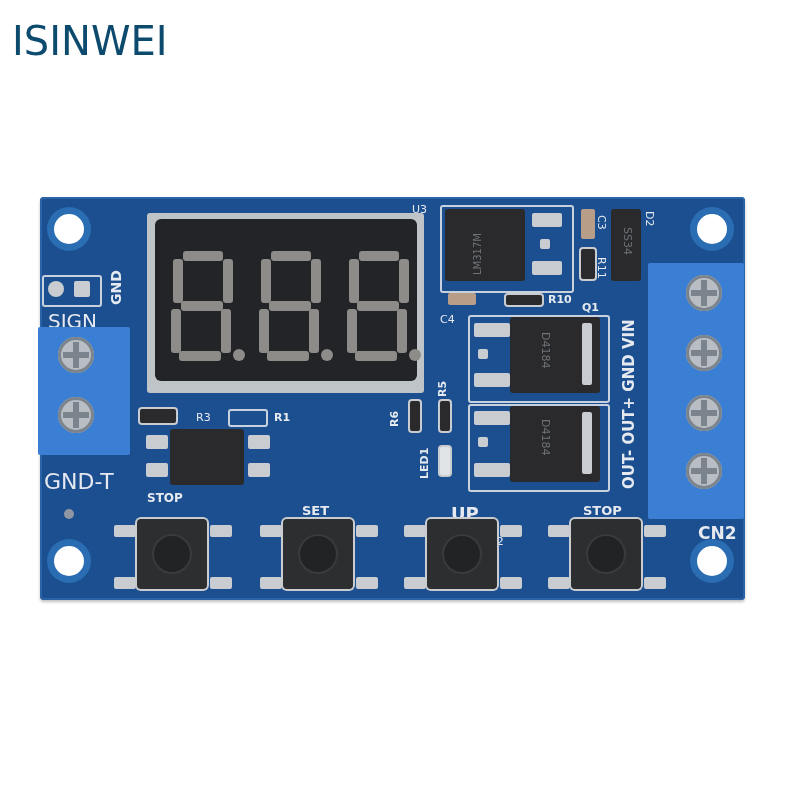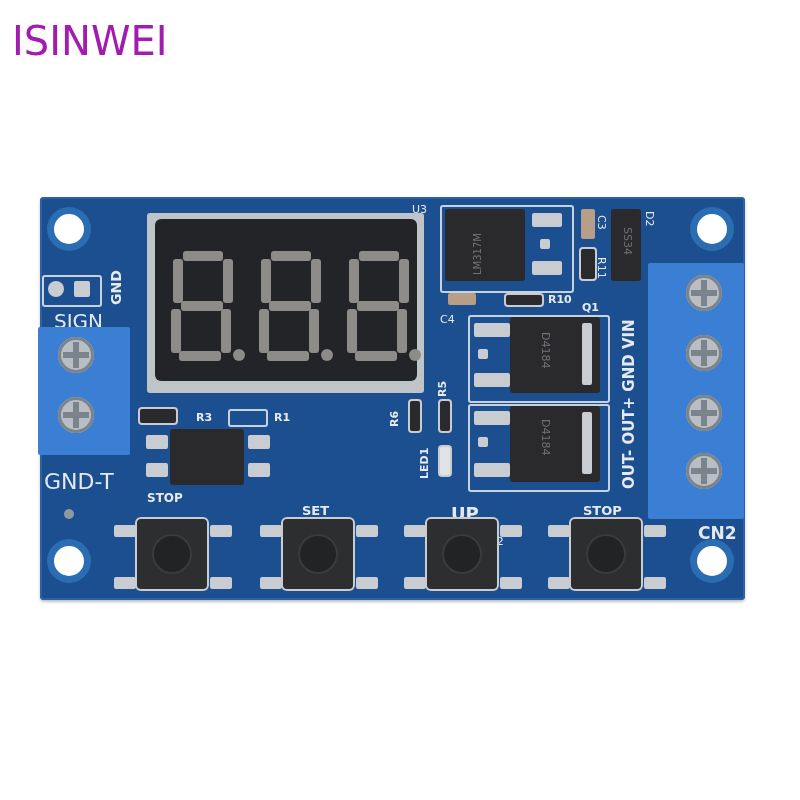--- a/index.html
+++ b/index.html
@@ -1,17 +1,17 @@
 <!DOCTYPE html>
 <html><head>
 <meta charset="utf-8">
 <style>
   html,body{margin:0;padding:0;}
   body{width:800px;height:800px;background:#ffffff;position:relative;overflow:hidden;font-family:"DejaVu Sans",sans-serif;}
-  .brand{position:absolute;left:12px;top:18px;font-family:"DejaVu Sans",sans-serif;font-size:40px;color:#a21caf;letter-spacing:0px;}
+  .brand{position:absolute;left:12px;top:18px;font-family:"DejaVu Sans",sans-serif;font-size:40px;color:#0c4a6e;letter-spacing:0px;}
   .board{position:absolute;left:40px;top:197px;width:705px;height:403px;background:#1c4f8f;border-radius:4px;
     box-shadow:inset 0 0 0 2px #2b63a8, 0 2px 3px rgba(0,0,0,0.25);}
   .hole{position:absolute;width:44px;height:44px;border-radius:50%;background:#2a6db2;}
   .hole::after{content:"";position:absolute;left:7px;top:7px;width:30px;height:30px;border-radius:50%;background:#ffffff;}
   .silk{position:absolute;color:#e6eaf0;font-family:"DejaVu Sans",sans-serif;font-weight:bold;white-space:nowrap;}
   .silk.small{font-size:11px;font-weight:normal;}
   .vert{transform:rotate(-90deg);transform-origin:left top;}
   .vert90{transform:rotate(90deg);transform-origin:left top;}
   
   .disp-bezel{position:absolute;left:107px;top:16px;width:277px;height:180px;background:#bfc4c8;border-radius:3px;}
@@ -42,21 +42,21 @@
 
   <div class="hole" style="left:7px;top:10px;"></div>
   <div class="hole" style="left:650px;top:10px;"></div>
   <div class="hole" style="left:7px;top:342px;"></div>
   <div class="hole" style="left:650px;top:342px;"></div>
 
   <div class="outline" style="left:2px;top:78px;width:56px;height:28px;"></div>
   <div class="pad" style="left:8px;top:84px;width:16px;height:16px;border-radius:50%;"></div>
   <div class="pad" style="left:34px;top:84px;width:16px;height:16px;"></div>
   <div class="silk vert" style="left:68px;top:108px;font-size:14px;">GND</div>
-  <div class="silk" style="left:14px;top:112px;font-size:20px;font-weight:normal;">SIGN</div>
+  <div class="silk" style="left:8px;top:112px;font-size:20px;font-weight:normal;">SIGN</div>
 
   <div class="term" style="left:-2px;top:130px;width:92px;height:128px;">
     <div class="screw" style="left:20px;top:10px;"></div>
     <div class="screw" style="left:20px;top:70px;"></div>
   </div>
   <div class="silk" style="left:4px;top:272px;font-size:22px;font-weight:normal;">GND-T</div>
 
   <div class="disp-bezel"></div>
   <div class="disp">
 
@@ -136,21 +136,21 @@
   <div class="silk small vert90" style="left:512px;top:222px;color:#6f7378;">D4184</div>
 
   <div class="pad" style="left:370px;top:204px;width:10px;height:30px;background:#2a2a2c;box-shadow:0 0 0 2px #c9ccd0;"></div>
   <div class="silk small vert" style="left:348px;top:230px;font-weight:bold;">R6</div>
   <div class="pad" style="left:400px;top:204px;width:10px;height:30px;background:#2a2a2c;box-shadow:0 0 0 2px #c9ccd0;"></div>
   <div class="silk small vert" style="left:396px;top:200px;font-weight:bold;">R5</div>
   <div class="pad" style="left:400px;top:250px;width:10px;height:28px;background:#e0e4e6;box-shadow:0 0 0 2px #c9ccd0;"></div>
   <div class="silk small vert" style="left:378px;top:282px;font-weight:bold;">LED1</div>
 
   <div class="pad" style="left:100px;top:212px;width:36px;height:14px;background:#2a2a2c;box-shadow:0 0 0 2px #c9ccd0;"></div>
-  <div class="silk small" style="left:156px;top:214px;font-weight:bold;text-align:center;">R3</div>
+  <div class="silk small" style="left:156px;top:214px;font-weight:normal;text-align:center;">R3</div>
   <div class="outline" style="left:188px;top:212px;width:36px;height:14px;"></div>
   <div class="silk small" style="left:234px;top:214px;font-weight:bold;">R1</div>
   <div class="chip" style="left:130px;top:232px;width:74px;height:56px;"></div>
   <div class="pad" style="left:106px;top:238px;width:22px;height:14px;"></div>
   <div class="pad" style="left:106px;top:266px;width:22px;height:14px;"></div>
   <div class="pad" style="left:208px;top:238px;width:22px;height:14px;"></div>
   <div class="pad" style="left:208px;top:266px;width:22px;height:14px;"></div>
 
   <div class="silk vert" style="left:580px;top:292px;font-size:15px;">OUT- OUT+ GND VIN</div>
   <div class="term" style="left:608px;top:66px;width:96px;height:256px;">

